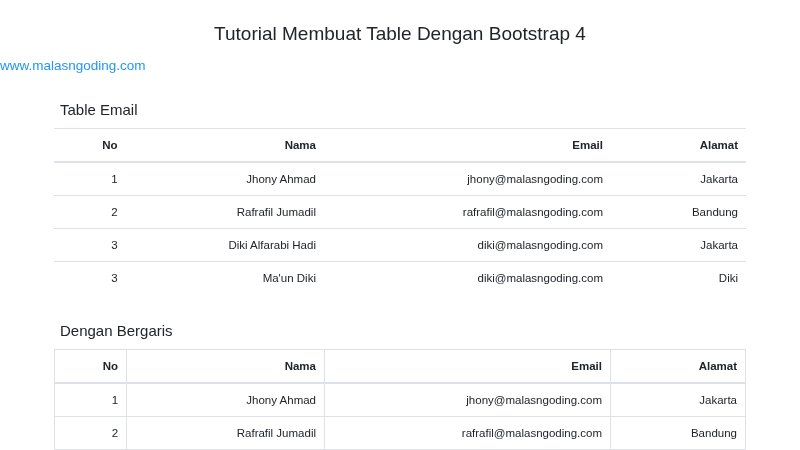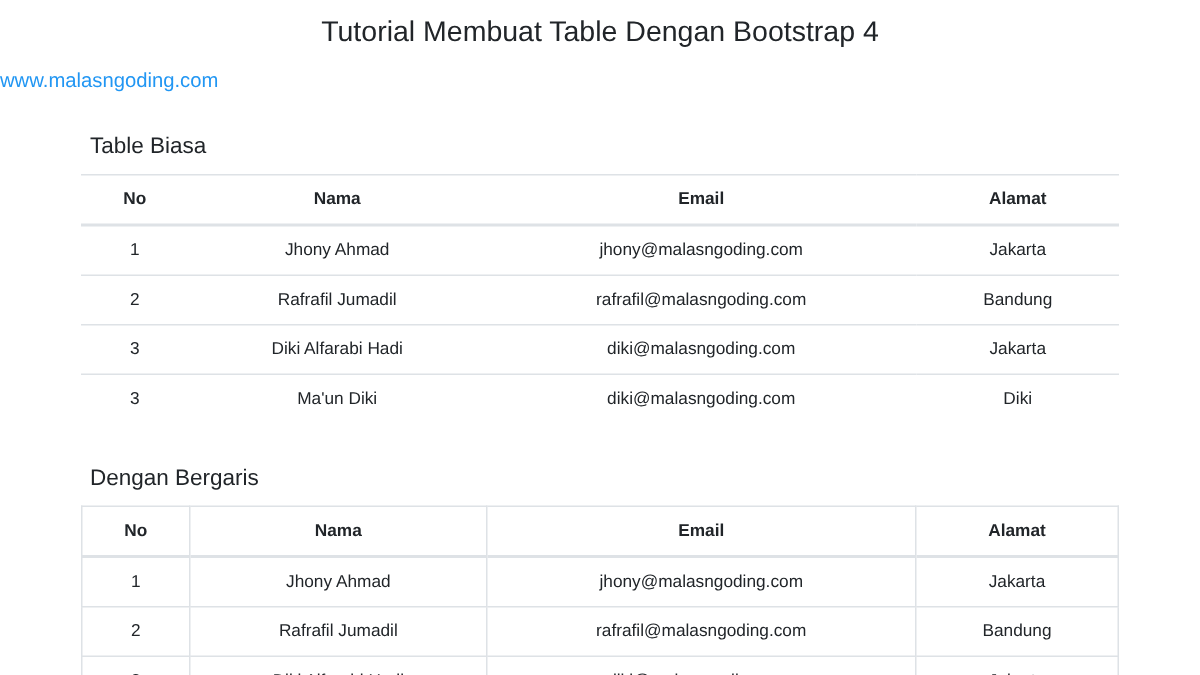--- a/index.html
+++ b/index.html
@@ -13,21 +13,21 @@
   body {
     font-family: "Liberation Sans", sans-serif;
     color: #212529;
     -webkit-font-smoothing: antialiased;
   }
   .page {
     width: 800px;
     height: 450px;
     position: relative;
     box-sizing: border-box;
-    padding-top: 4px;
+    padding-top: 16px;
   }
   .page-title {
     text-align: center;
     font-size: 19px;
     font-weight: 400;
     color: #212529;
     margin: 6px 0 0 0;
     line-height: 1.3;
   }
   .site-link {
@@ -54,21 +54,21 @@
     padding-left: 4px;
     line-height: 1.4;
   }
   table {
     width: 100%;
     border-collapse: collapse;
     table-layout: fixed;
     font-size: 11.5px;
   }
   th, td {
-    text-align: center;
+    text-align: right;
     padding: 10px 8px 10px 8px;
     vertical-align: middle;
     font-weight: 400;
     color: #212529;
   }
   thead th {
     font-weight: bold;
     font-size: 11.5px;
     border-bottom: 2px solid #dee2e6;
   }
@@ -97,21 +97,21 @@
 
 <div class="page">
 
   <h1 class="page-title">Tutorial Membuat Table Dengan Bootstrap 4</h1>
 
   <a class="site-link" href="#">www.malasngoding.com</a>
 
   <div class="container">
 
     <div class="section">
-      <h2 class="section-title">Table Biasa</h2>
+      <h2 class="section-title">Table Email</h2>
       <table class="table-plain">
         <thead>
           <tr>
             <th class="col-no">No</th>
             <th class="col-nama">Nama</th>
             <th class="col-email">Email</th>
             <th class="col-alamat">Alamat</th>
           </tr>
         </thead>
         <tbody>

